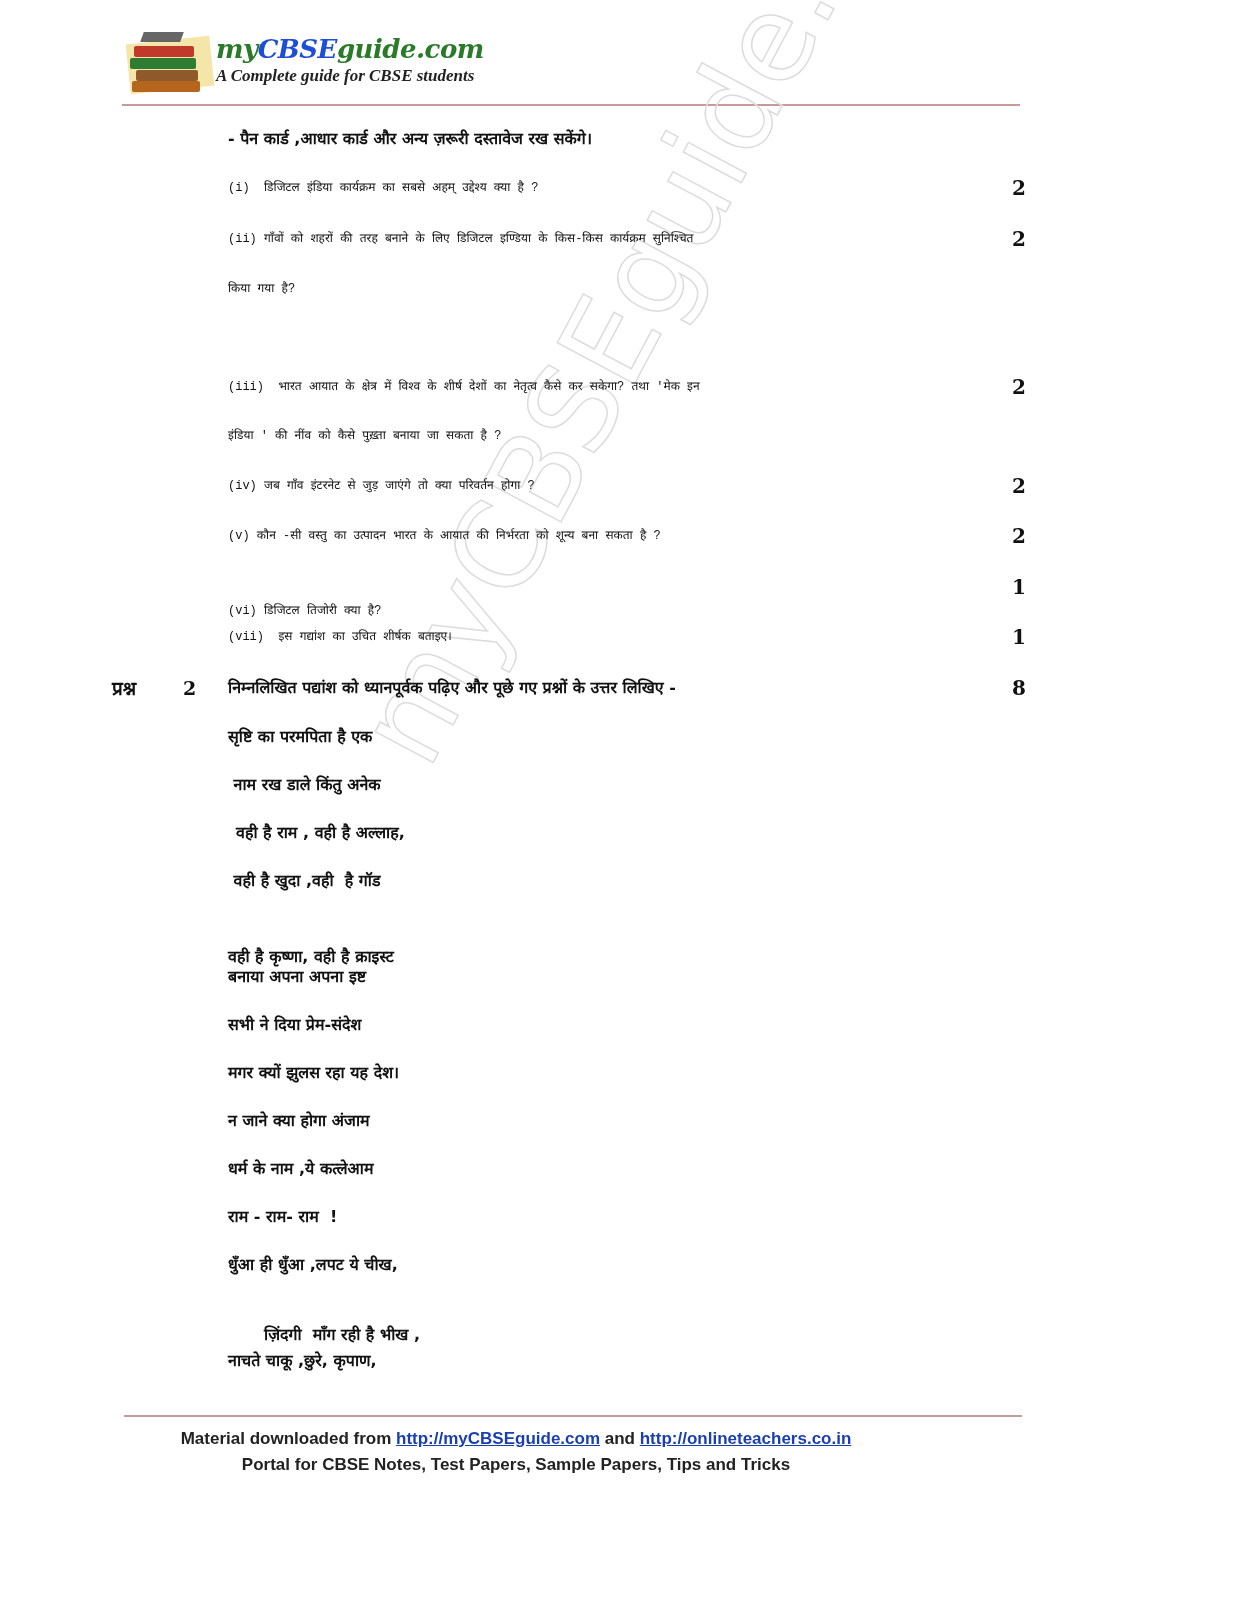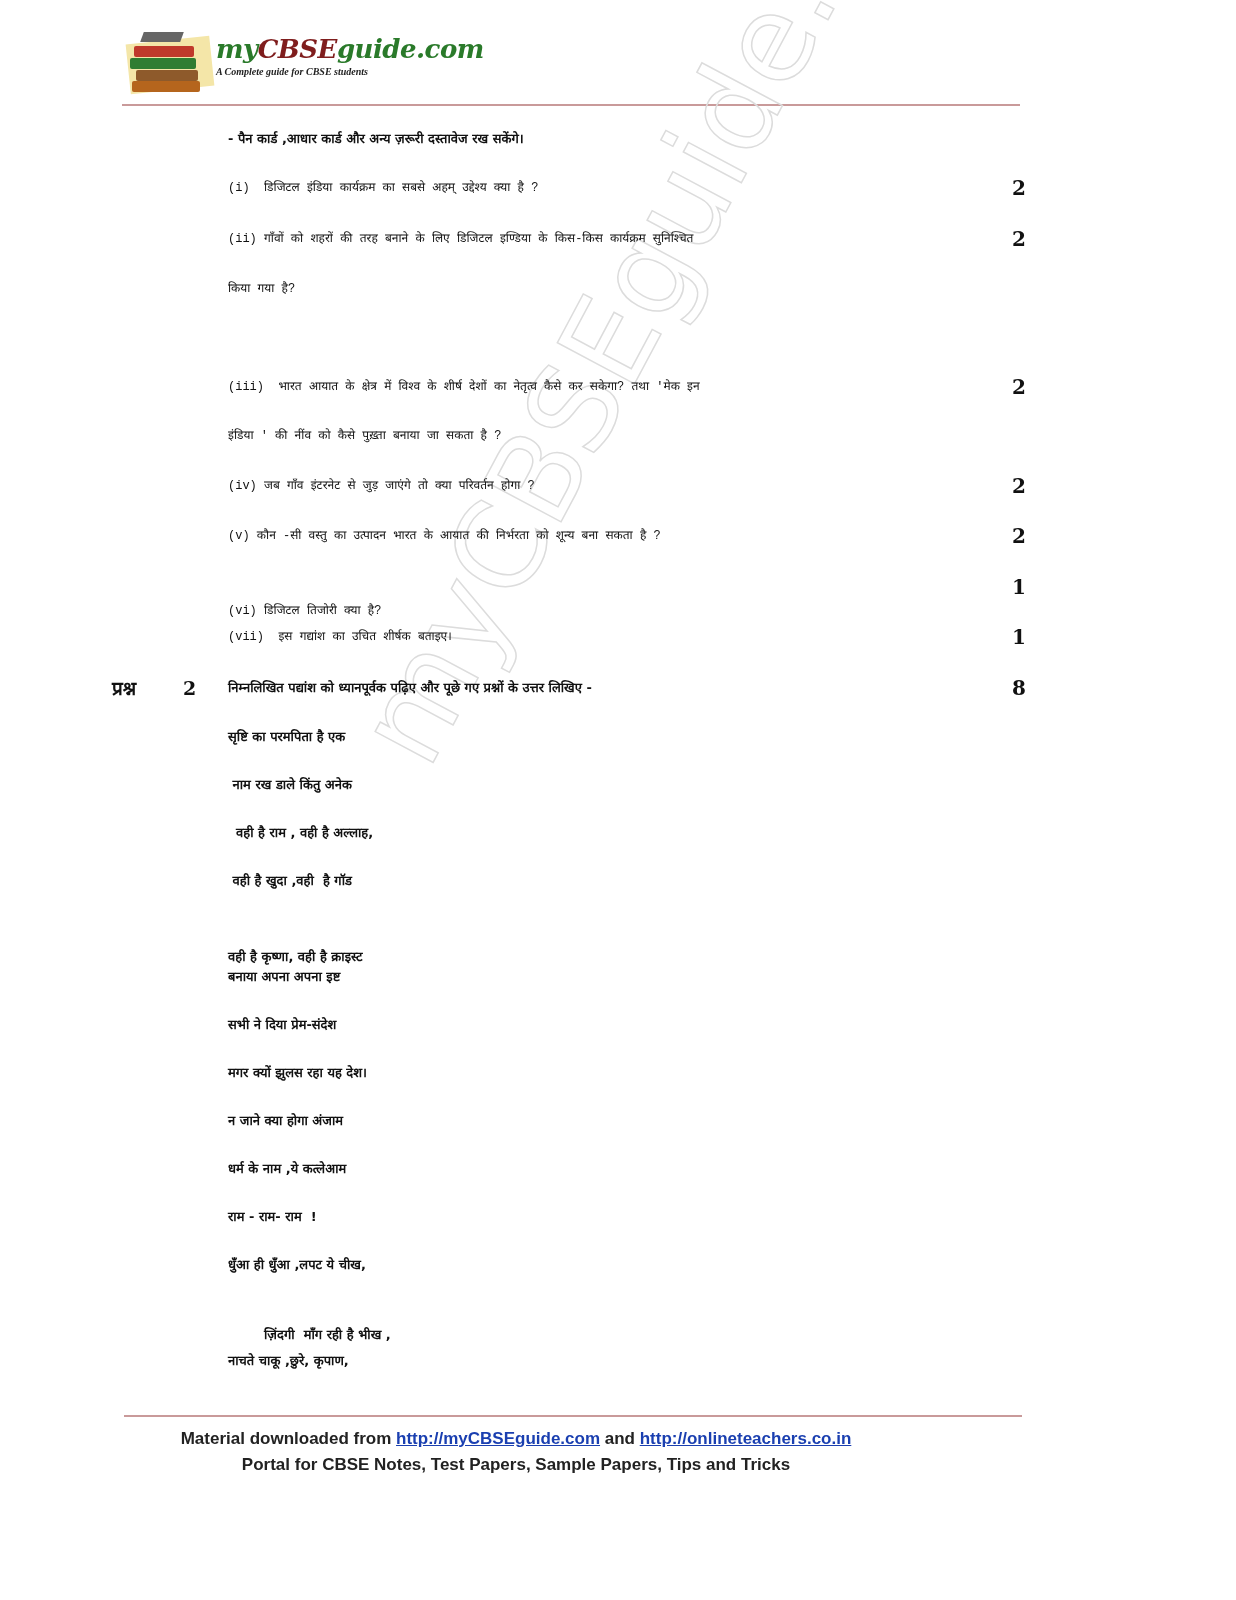--- a/index.html
+++ b/index.html
@@ -3,29 +3,29 @@
 <meta charset="utf-8">
 <style>
   html, body { margin: 0; padding: 0; background: #ffffff; }
   body { width: 1236px; height: 1600px; position: relative; overflow: hidden; font-family: "DejaVu Serif", serif; color: #111; }
 
   .logo { position: absolute; left: 126px; top: 28px; width: 320px; height: 66px; }
   .logo-books { position: absolute; left: 0; top: 4px; width: 88px; height: 60px; }
   .book { position: absolute; height: 11px; border-radius: 2px; }
   .logo-text { position: absolute; left: 90px; top: 6px; }
   .logo-title { font-family: "DejaVu Serif", serif; font-style: italic; font-weight: bold; font-size: 26px; color: #2a7a2a; line-height: 30px; letter-spacing: -0.5px; }
-  .logo-title .cbse { color: #7f1d1d; }
-  .logo-sub { font-family: "Liberation Serif", serif; font-style: italic; font-weight: bold; font-size: 10px; color: #222; margin-top: 2px; }
+  .logo-title .cbse { color: #1d4ed8; }
+  .logo-sub { font-family: "Liberation Serif", serif; font-style: italic; font-weight: bold; font-size: 17px; color: #222; margin-top: 2px; }
 
   .rule { position: absolute; height: 2px; background: #c99a9a; }
   .rule.top { left: 122px; top: 104px; width: 898px; }
   .rule.bottom { left: 124px; top: 1415px; width: 898px; }
 
   .line { position: absolute; left: 228px; font-size: 12px; line-height: 28px; white-space: nowrap; font-family: Liberation Mono, monospace; }
-  .line.bold { font-weight: bold; font-family: "DejaVu Sans", sans-serif; font-size: 13px; }
+  .line.bold { font-weight: bold; font-family: "DejaVu Sans", sans-serif; font-size: 16px; }
   .marks { position: absolute; left: 1012px; font-weight: bold; font-size: 20px; font-family: "DejaVu Serif", serif; line-height: 28px; }
   .qlabel { position: absolute; left: 112px; font-weight: bold; font-size: 19px; font-family: "DejaVu Sans", sans-serif; line-height: 28px; }
   .qnum { position: absolute; left: 183px; font-weight: bold; font-size: 19px; font-family: "DejaVu Serif", serif; line-height: 28px; }
 
   .watermark { position: absolute; left: 330px; top: 720px; font-family: "DejaVu Sans", sans-serif; font-size: 120px; color: transparent; -webkit-text-stroke: 1.5px #dcdcdc; transform: rotate(-62deg); transform-origin: left top; white-space: nowrap; pointer-events: none; }
 
   .footer { position: absolute; left: 0; width: 1032px; text-align: center; font-family: "Liberation Sans", sans-serif; font-weight: bold; font-size: 17px; color: #222; }
   .footer a { color: #1a3fb0; text-decoration: underline; }
 </style>
 </head>

